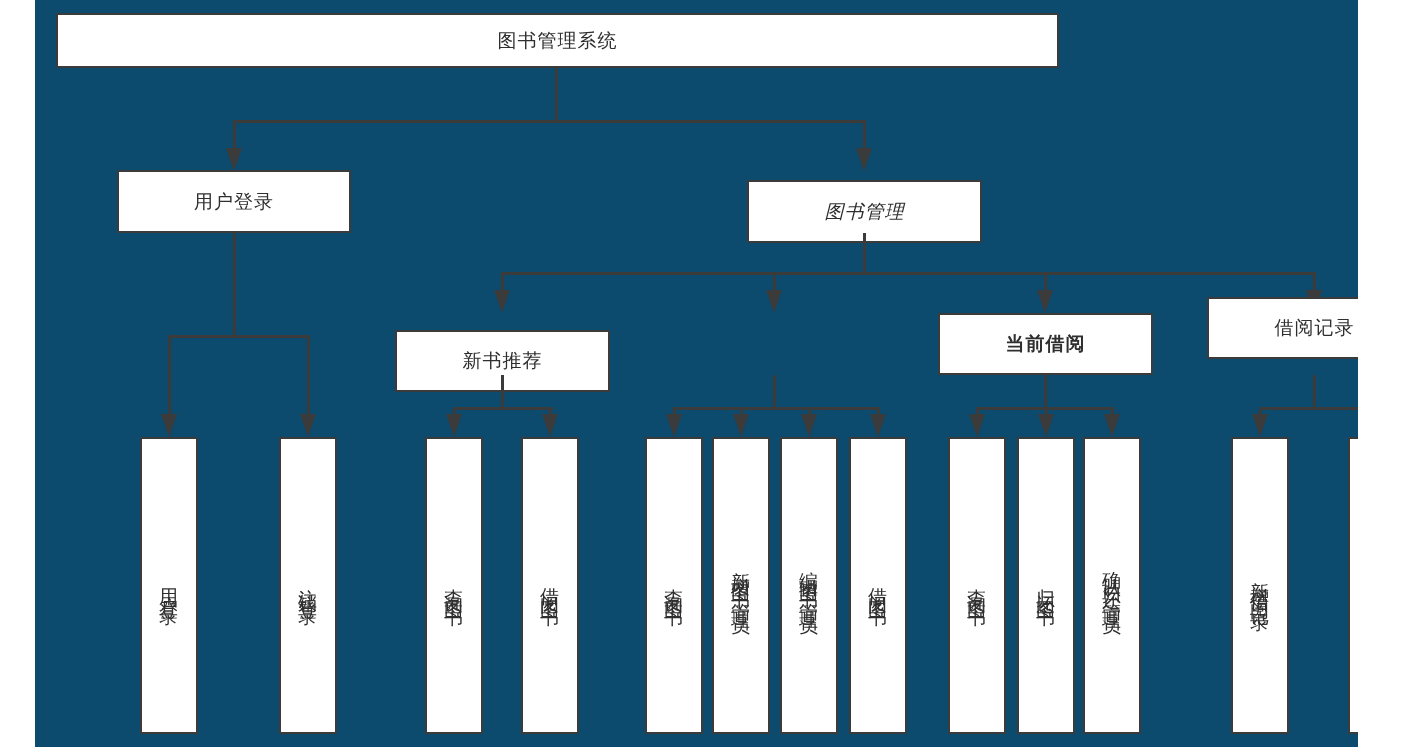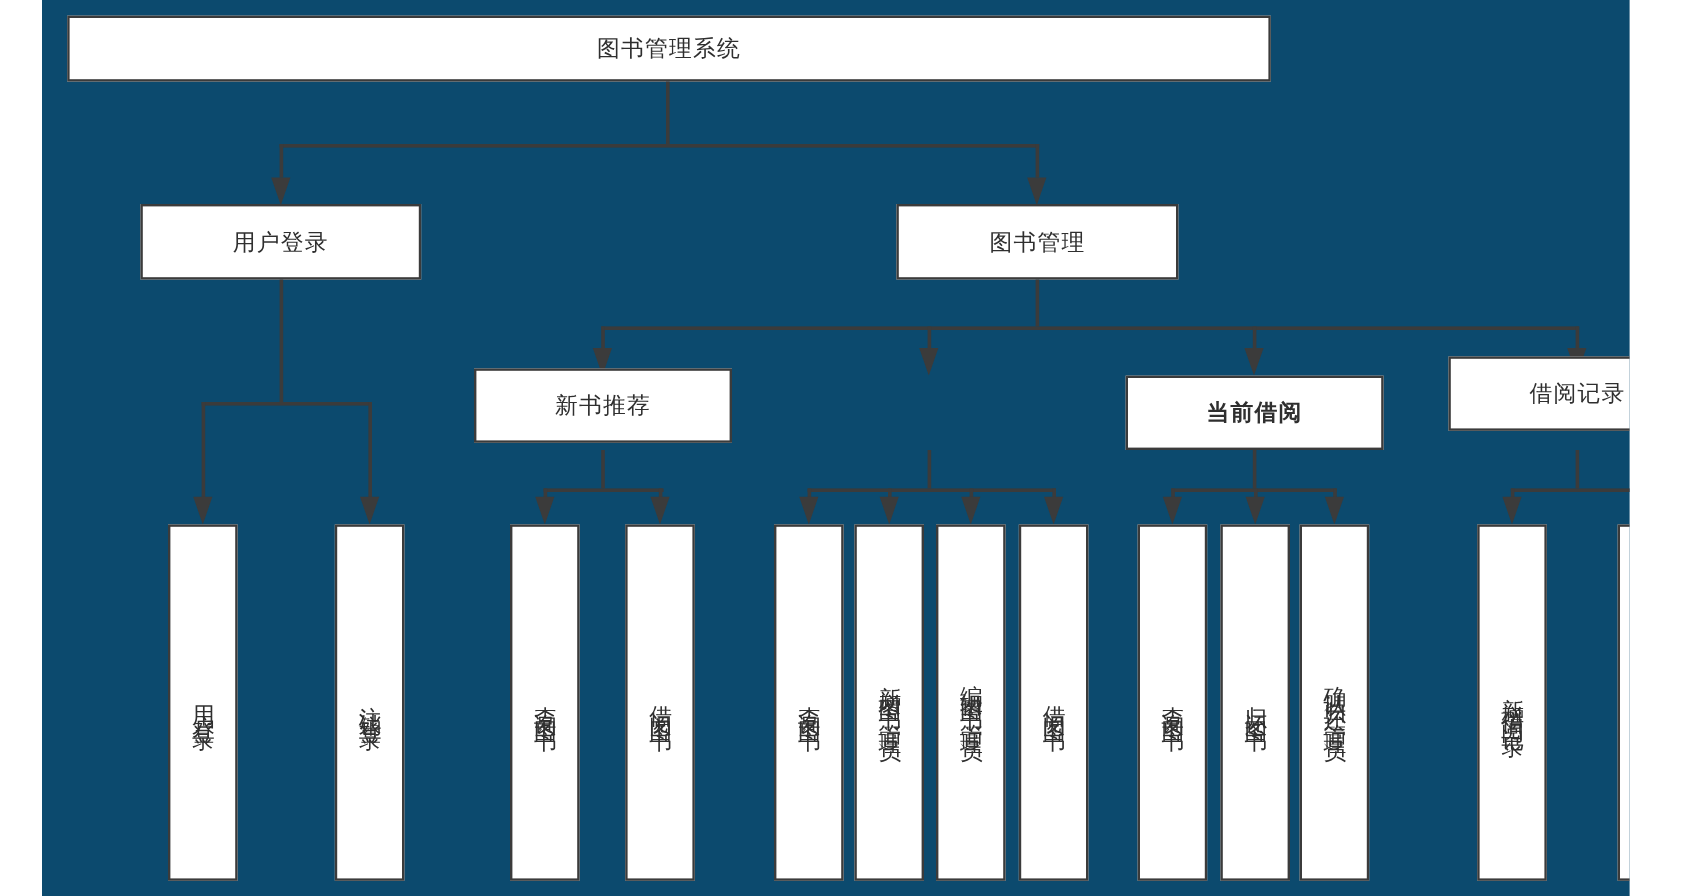--- a/index.html
+++ b/index.html
@@ -37,41 +37,41 @@
   <div class="box" style="left:21px;top:13px;width:1003px;height:55px;">图书管理系统</div>
 
   <div class="vline" style="left:520px;top:68px;height:52px;"></div>
   <div class="hline" style="left:198px;top:120px;width:633px;"></div>
   <div class="vline" style="left:198px;top:120px;height:28px;"></div>
   <div class="arrow" style="left:191px;top:148px;"></div>
   <div class="vline" style="left:828px;top:120px;height:28px;"></div>
   <div class="arrow" style="left:821px;top:148px;"></div>
 
   <div class="box" style="left:82px;top:170px;width:234px;height:63px;">用户登录</div>
-  <div class="box" style="left:712px;top:170px;width:235px;height:63px;">图书管理</div>
+  <div class="box" style="left:712px;top:180px;width:235px;height:63px;font-style:italic;">图书管理</div>
 
   <div class="vline" style="left:198px;top:233px;height:102px;"></div>
   <div class="hline" style="left:133px;top:335px;width:142px;"></div>
   <div class="vline" style="left:133px;top:335px;height:81px;"></div>
   <div class="arrow" style="left:126px;top:414px;"></div>
   <div class="vline" style="left:272px;top:335px;height:81px;"></div>
   <div class="arrow" style="left:265px;top:414px;"></div>
 
   <div class="vline" style="left:828px;top:233px;height:39px;"></div>
   <div class="hline" style="left:466px;top:272px;width:815px;"></div>
   <div class="vline" style="left:466px;top:272px;height:19px;"></div>
   <div class="arrow" style="left:459px;top:290px;"></div>
   <div class="vline" style="left:738px;top:272px;height:19px;"></div>
   <div class="arrow" style="left:731px;top:290px;"></div>
   <div class="vline" style="left:1009px;top:272px;height:19px;"></div>
   <div class="arrow" style="left:1002px;top:290px;"></div>
   <div class="vline" style="left:1278px;top:272px;height:19px;"></div>
   <div class="arrow" style="left:1271px;top:290px;"></div>
 
-  <div class="box" style="left:360px;top:307px;width:215px;height:62px;">新书推荐</div>
+  <div class="box" style="left:360px;top:330px;width:215px;height:62px;">新书推荐</div>
   <div class="box" style="left:903px;top:313px;width:215px;height:62px;font-weight:bold;">当前借阅</div>
   <div class="box" style="left:1172px;top:297px;width:215px;height:62px;">借阅记录</div>
 
   <div class="vline" style="left:466px;top:375px;height:32px;"></div>
   <div class="hline" style="left:418px;top:407px;width:100px;"></div>
   <div class="vline" style="left:418px;top:407px;height:8px;"></div>
   <div class="arrow" style="left:411px;top:414px;"></div>
   <div class="vline" style="left:514px;top:407px;height:8px;"></div>
   <div class="arrow" style="left:507px;top:414px;"></div>
 

